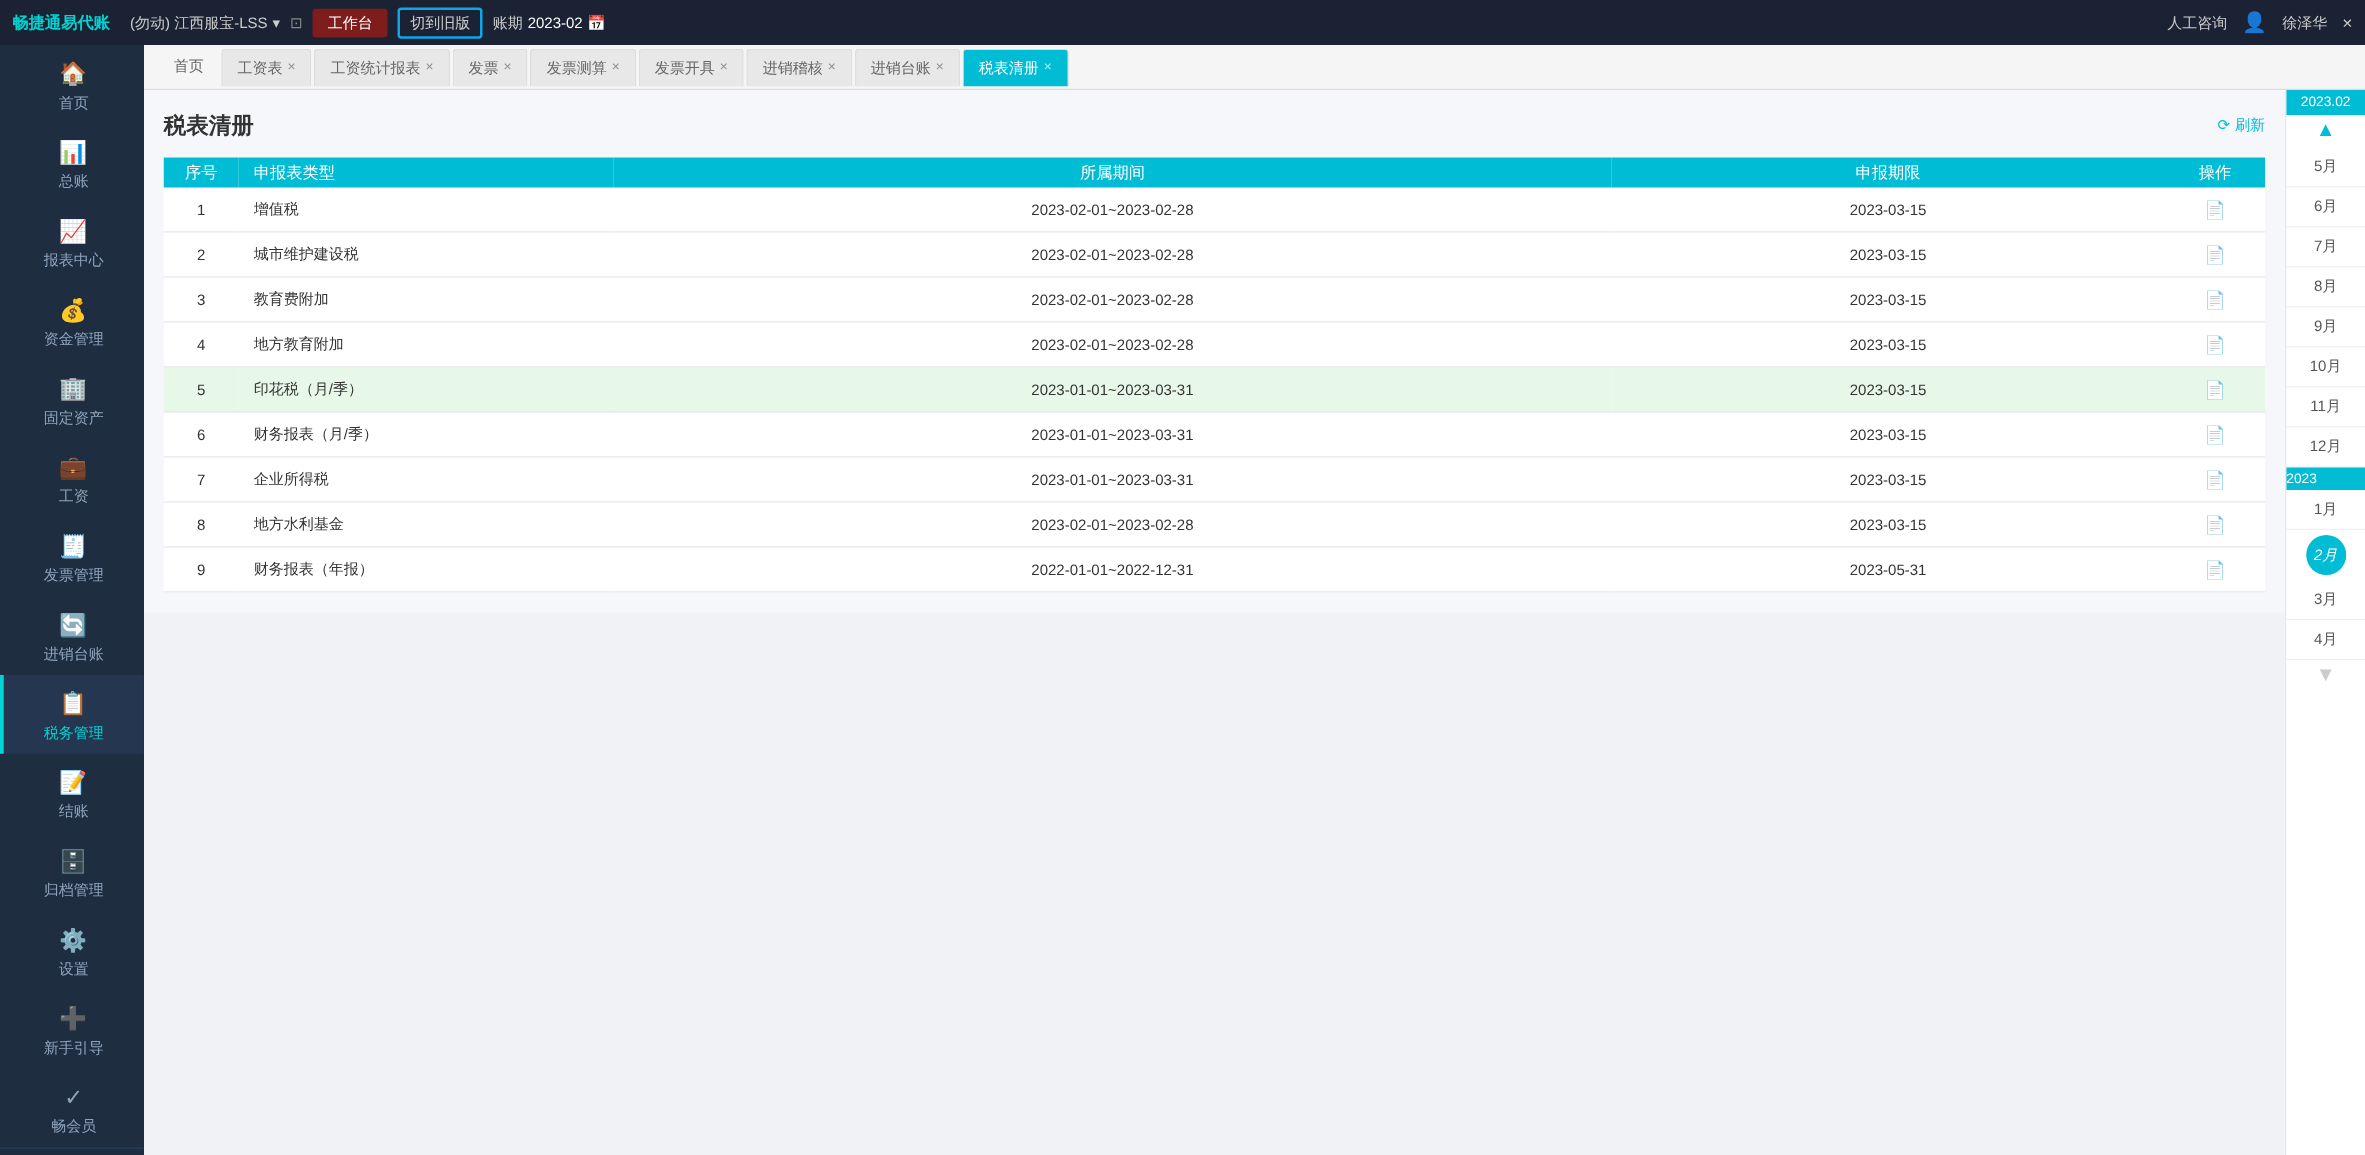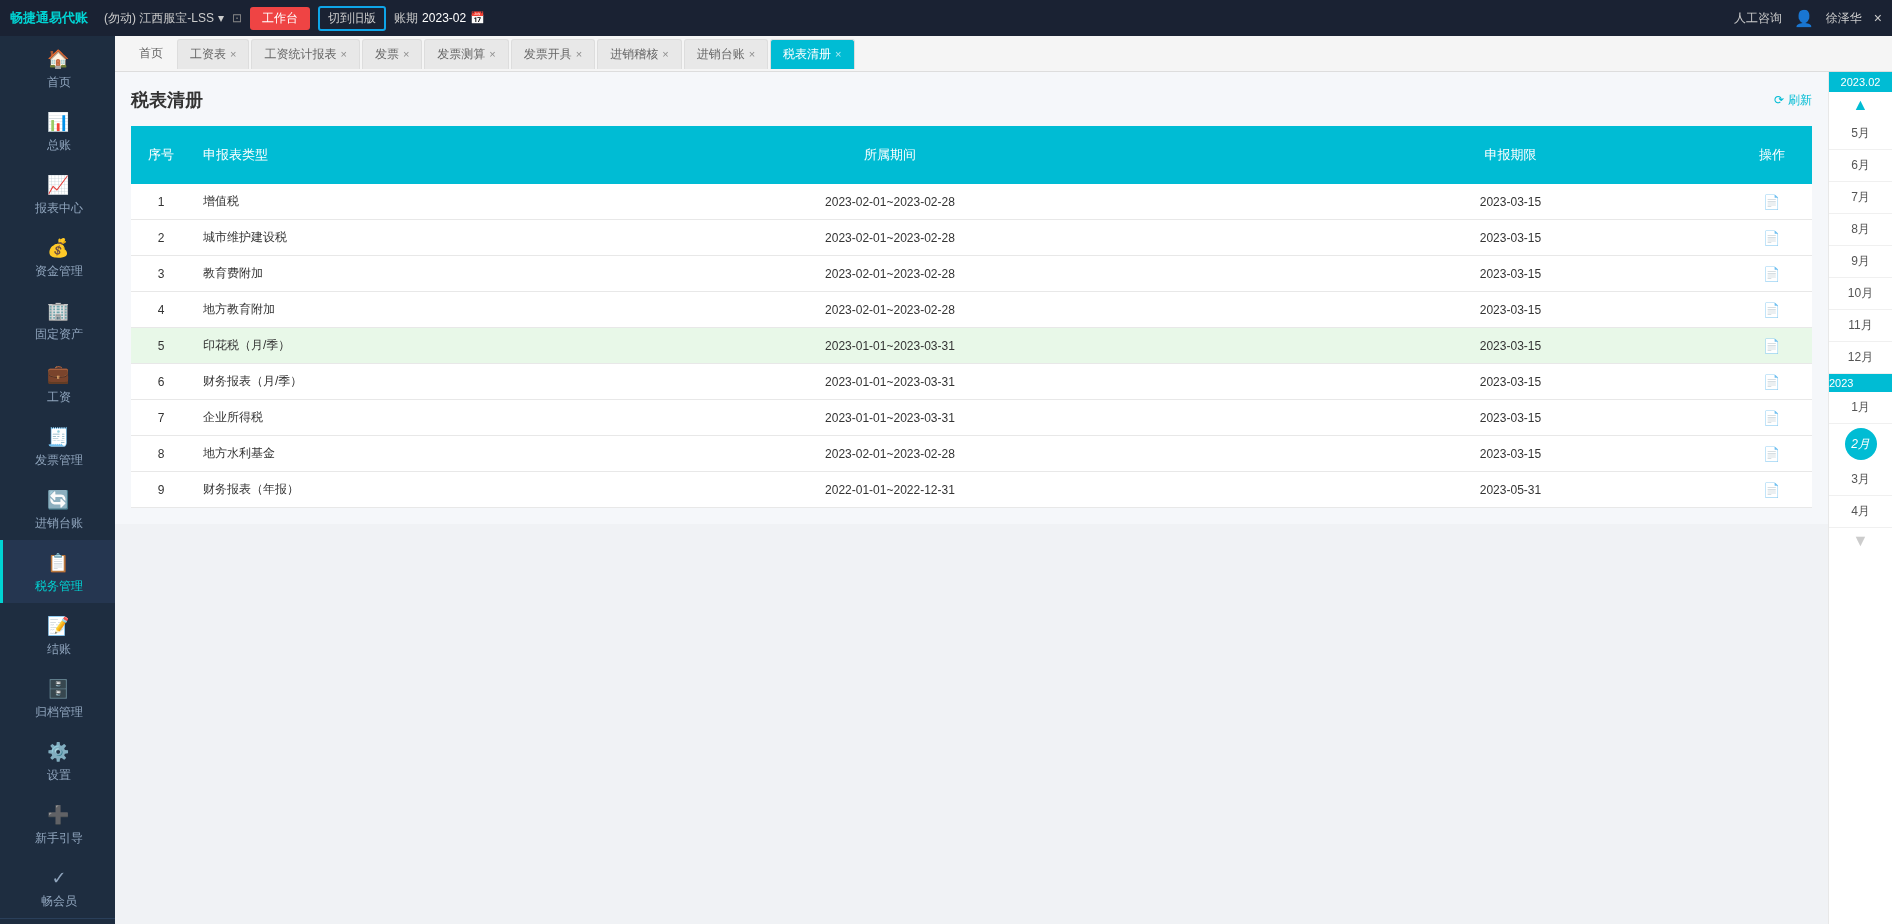--- a/index.html
+++ b/index.html
@@ -2,21 +2,21 @@
 <html><head>
   <meta charset="utf-8">
   <style>
     * { box-sizing: border-box; margin: 0; padding: 0; }
     body { font-family: 'Microsoft YaHei', Arial, sans-serif; font-size: 13px; background: #f0f2f5; color: #333; display: flex; flex-direction: column; height: 100vh; overflow: hidden; }
 
     
     .top-bar { height: 36px; background: #1a2233; display: flex; align-items: center; padding: 0 10px; gap: 8px; flex-shrink: 0; }
     .top-bar-logo { color: #00d4d4; font-size: 13px; font-weight: bold; margin-right: 8px; }
     .top-bar-company { color: #ccc; font-size: 12px; display: flex; align-items: center; gap: 4px; }
-    .top-bar-btn { background: #ef4444; color: #fff; border: none; border-radius: 3px; padding: 3px 12px; font-size: 12px; cursor: pointer; }
+    .top-bar-btn { background: #7f1d1d; color: #fff; border: none; border-radius: 3px; padding: 3px 12px; font-size: 12px; cursor: pointer; }
     .top-bar-switch { background: transparent; color: #ccc; border: 2px solid #0ea5e9; border-radius: 3px; padding: 2px 8px; font-size: 12px; cursor: pointer; }
     .top-bar-period { color: #ccc; font-size: 12px; display: flex; align-items: center; gap: 4px; }
     .top-bar-right { margin-left: auto; display: flex; align-items: center; gap: 12px; color: #ccc; font-size: 12px; }
     .close-icon-top { color: #ccc; cursor: pointer; font-size: 14px; }
 
     
     .main-layout { display: flex; flex: 1; overflow: hidden; }
 
     
     .sidebar { width: 115px; background: #1e2d40; flex-shrink: 0; display: flex; flex-direction: column; overflow-y: auto; }
@@ -38,21 +38,21 @@
 
     
     .page-content { flex: 1; background: #f5f7fa; padding: 16px; overflow-y: auto; position: relative; }
     .page-header { display: flex; align-items: center; justify-content: space-between; margin-bottom: 14px; }
     .page-title { font-size: 18px; font-weight: bold; color: #333; }
     .refresh-btn { display: flex; align-items: center; gap: 4px; color: #00bcd4; font-size: 12px; cursor: pointer; }
 
     
     .data-table { width: 100%; border-collapse: collapse; background: #fff; }
     .data-table thead tr { background: #00bcd4; color: #fff; }
-    .data-table thead th { padding: 20px 12px; text-align: center; font-size: 13px; font-weight: normal; }
+    .data-table thead th { padding: 3px 12px; text-align: center; font-size: 13px; font-weight: normal; }
     .data-table tbody tr { border-bottom: 1px solid #e8e8e8; }
     .data-table tbody tr.highlighted { background: #e8f8e8; }
     .data-table tbody td { padding: 9px 12px; text-align: center; font-size: 12px; color: #333; }
     .data-table tbody td.type-name { text-align: left; }
     .data-table .action-icon { color: #999; cursor: pointer; font-size: 14px; }
 
     
     .date-panel { width: 64px; background: #fff; border-left: 1px solid #e8e8e8; display: flex; flex-direction: column; align-items: center; padding: 0; flex-shrink: 0; overflow-y: auto; }
     .date-panel-year { background: #00bcd4; color: #fff; font-size: 11px; width: 100%; text-align: center; padding: 4px 0; }
     .date-panel-item { width: 100%; text-align: center; padding: 7px 4px; font-size: 12px; color: #555; cursor: pointer; border-bottom: 1px solid #f0f0f0; }

